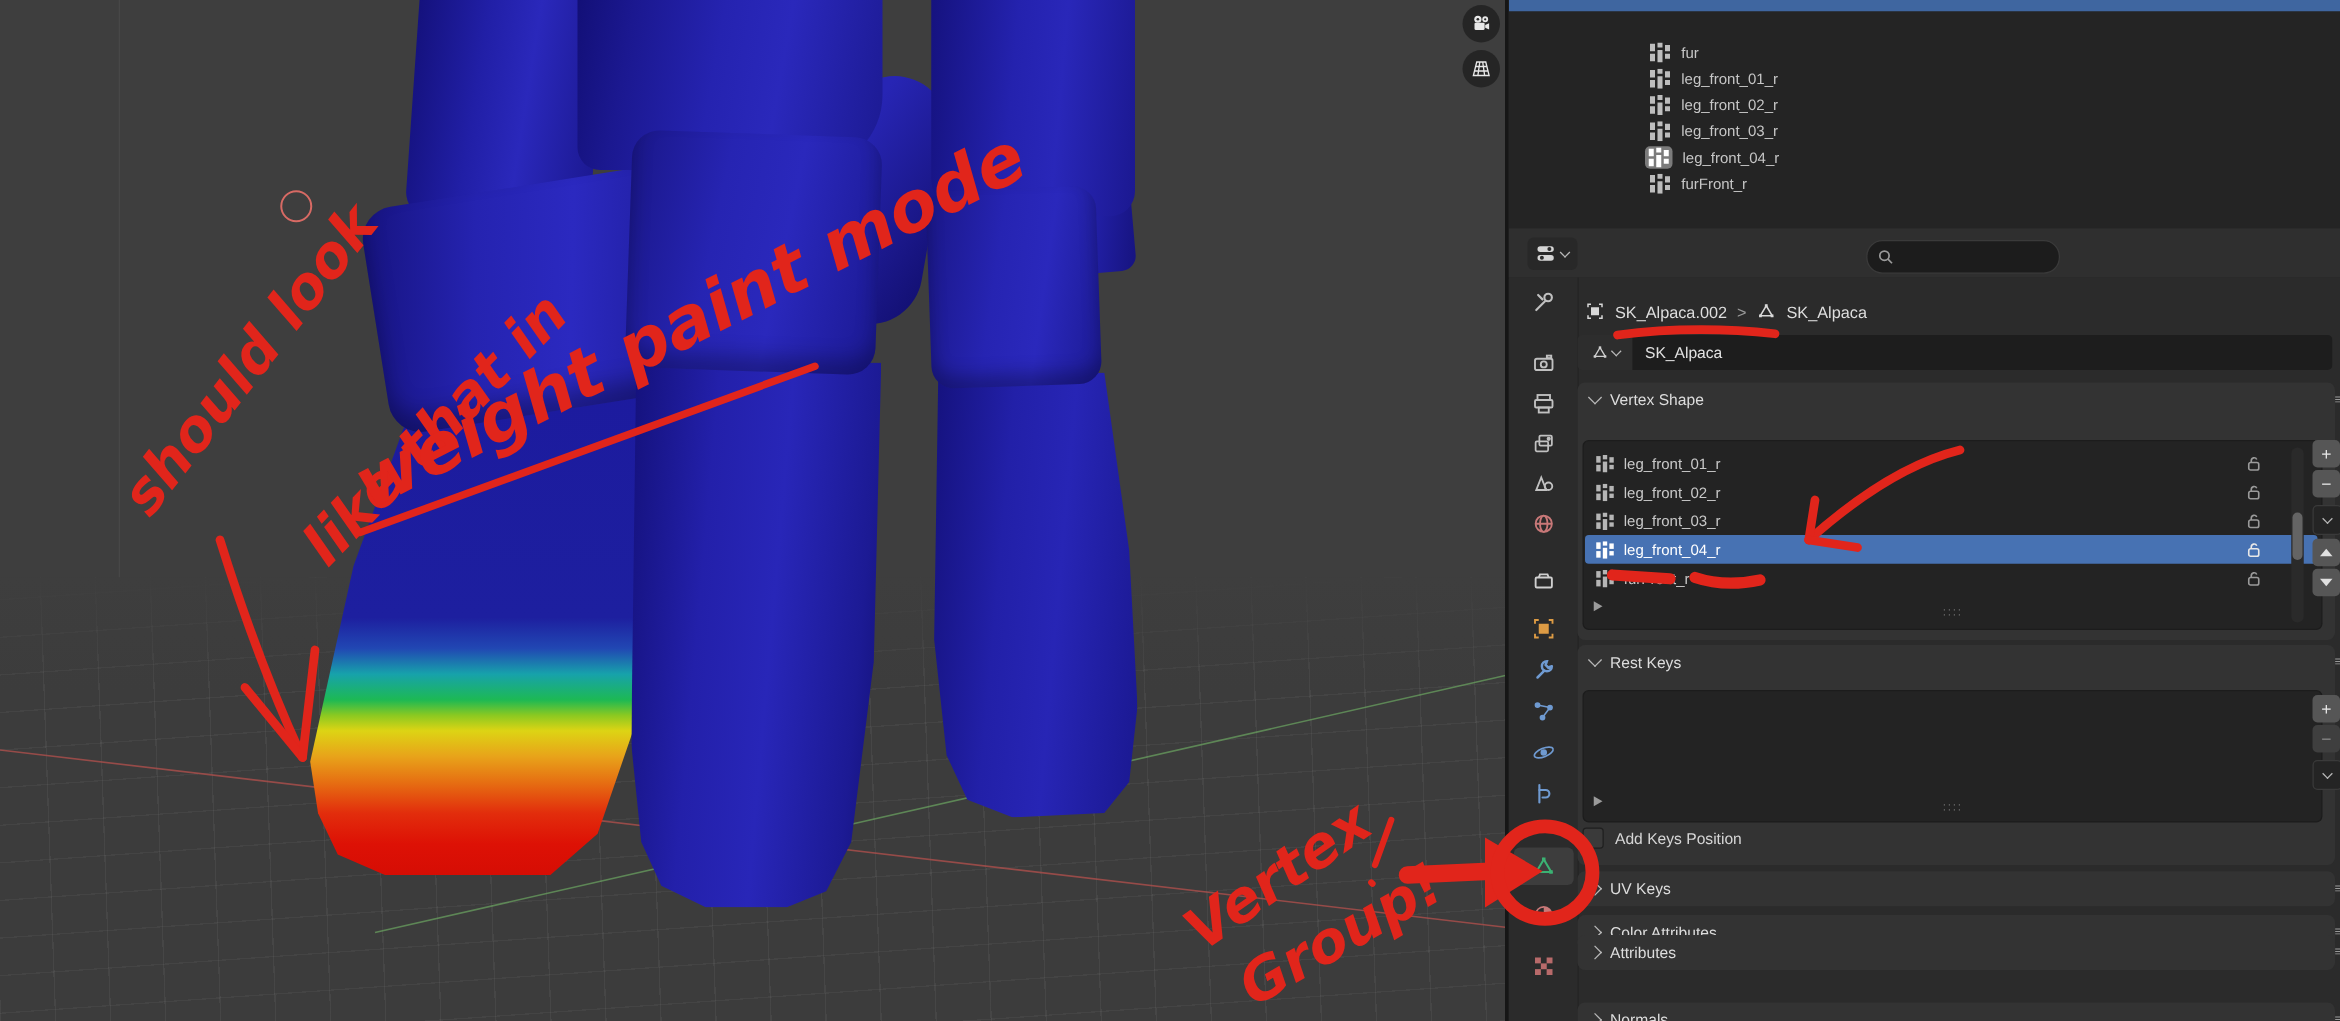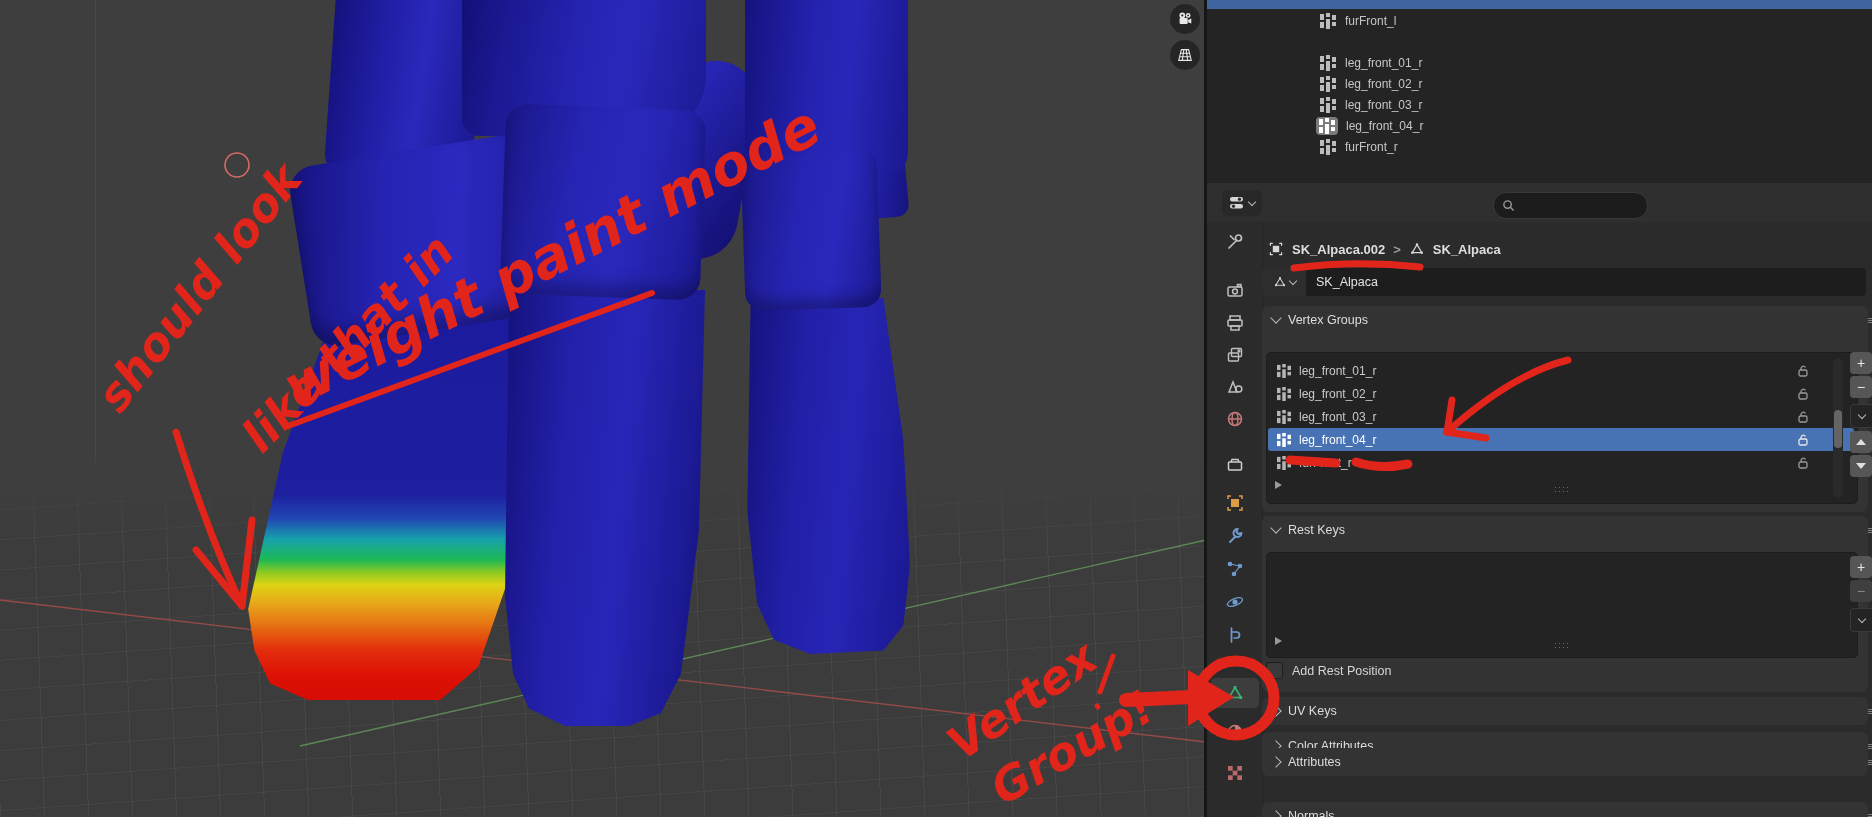--- a/index.html
+++ b/index.html
@@ -62,21 +62,21 @@
   .ed-btn{left:1222px;top:190px;width:40px;height:26px;background:#282828;border-radius:5px;
     display:flex;align-items:center;justify-content:center;gap:2px;}
   .search{left:1493px;top:192px;width:145px;height:25px;background:#1c1c1c;border:1px solid #3a3a3a;
     border-radius:13px;display:flex;align-items:center;padding-left:8px;color:#8a8a8a;font-size:12px;}
   .props-body{left:1207px;top:222px;width:665px;height:595px;background:#2b2b2b;}
   .tabs{left:1207px;top:222px;width:55px;height:595px;background:#2b2b2b;border-right:1px solid #242424;}
   .tab{position:absolute;left:4px;width:48px;height:30px;border-radius:5px;
     display:flex;align-items:center;justify-content:center;}
   .tab.active{background:#3d3d3d;}
   .crumbs{left:1268px;top:236px;width:600px;height:26px;display:flex;align-items:center;gap:8px;
-    color:#dedede;font-size:13px;font-weight:bold;}
+    color:#dedede;font-size:13px;}
   .name-row{left:1262px;top:268px;width:604px;height:28px;display:flex;border-radius:4px;overflow:hidden;}
   .name-drop{width:44px;background:#2d2d2d;display:flex;align-items:center;justify-content:center;gap:3px;}
   .name-val{flex:1;background:#1d1d1d;color:#e2e2e2;font-size:12.5px;display:flex;align-items:center;
     padding-left:10px;}
   .panel{position:absolute;left:1262px;width:606px;background:#333333;border-radius:6px;}
   .p-head{height:27px;display:flex;align-items:center;color:#dddddd;font-size:12.5px;gap:8px;padding-left:10px;}
   .listbox{position:absolute;left:4px;width:590px;background:#232323;border:1px solid #1c1c1c;border-radius:5px;}
   .vg-row{position:absolute;left:1px;width:586px;height:23px;display:flex;align-items:center;
     color:#c9c9c9;font-size:12px;}
   .vg-row.sel{background:#4772b3;color:#fff;border-radius:3px;}
@@ -140,32 +140,32 @@
     </div>
     <div class="abs gizmo" style="left:1170px;top:40px">
       <svg width="18" height="18" viewBox="0 0 20 20">
         <path d="M6 4 H14 L17 16 H3 Z M8.7 4 L7 16 M11.3 4 L13 16 M5.2 8 H14.8 M4.2 12 H15.8" fill="none" stroke="#e8e8e8" stroke-width="1.2"></path>
       </svg>
     </div>
   </div>
 
   <div class="abs outliner">
     <div class="abs ol-sel"></div>
-    <div class="ol-row" style="top:10px">
+    <div class="ol-row" style="top:31px">
       <svg class="ol-ico" viewBox="0 0 18 16">
           <g fill="#bdbdbd">
             <rect x="1" y="1" width="4" height="6"></rect>
             <rect x="1" y="9" width="4" height="6"></rect>
             <rect x="7" y="0" width="4" height="4"></rect>
             <rect x="7" y="6" width="4" height="10"></rect>
             <rect x="13" y="2" width="4" height="5"></rect>
             <rect x="13" y="9" width="4" height="4"></rect>
           </g>
         </svg>
-      <span>furFront_l</span>
+      <span>fur</span>
       </div>
     <div class="ol-row" style="top:52px">
       <svg class="ol-ico" viewBox="0 0 18 16">
           <g fill="#bdbdbd">
             <rect x="1" y="1" width="4" height="6"></rect>
             <rect x="1" y="9" width="4" height="6"></rect>
             <rect x="7" y="0" width="4" height="4"></rect>
             <rect x="7" y="6" width="4" height="10"></rect>
             <rect x="13" y="2" width="4" height="5"></rect>
             <rect x="13" y="9" width="4" height="4"></rect>
@@ -411,21 +411,21 @@
           </g>
         </svg>
       <span class="chev down small"></span>
     </div>
     <div class="name-val">SK_Alpaca</div>
   </div>
 
   <div class="panel" style="top:306px;height:206px">
     <div class="p-head">
       <span class="chev down"></span>
-      <span>Vertex Groups</span>
+      <span>Vertex Shape</span>
       <span class="menu-dots">≡</span>
     </div>
     <div class="listbox" style="top:46px;height:150px">
       <div class="vg-row" style="top:6px">
         <svg class="vg-ico" viewBox="0 0 18 16">
             <g fill="#b5b5b5">
               <rect x="1" y="1" width="4" height="6"></rect>
               <rect x="1" y="9" width="4" height="6"></rect>
               <rect x="7" y="0" width="4" height="4"></rect>
               <rect x="7" y="6" width="4" height="10"></rect>
@@ -540,21 +540,21 @@
       <div class="abs grip" style="left:280px;top:88px;width:30px">····<br>····</div>
     </div>
   </div>
   <div class="side-btn" style="top:556px">+</div>
   <div class="side-btn dim" style="top:580px">−</div>
   <div class="side-btn dark" style="top:608px">
       <span class="chev down small"></span>
     </div>
   <div class="chk-row" style="top:662px">
     <div class="chk"></div>
-    <span>Add Rest Position</span>
+    <span>Add Keys Position</span>
   </div>
 
   <div class="panel" style="top:697px;height:28px">
     <div class="p-head">
         <span class="chev right"></span>
       <span>UV Keys</span>
       <span class="menu-dots">≡</span>
       </div>
   </div>
   <div class="panel" style="top:732px;height:28px">

